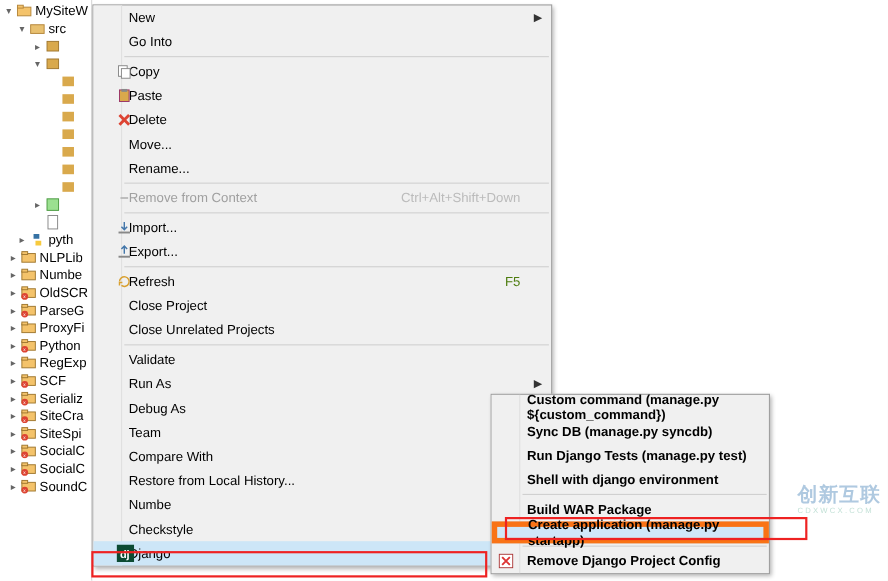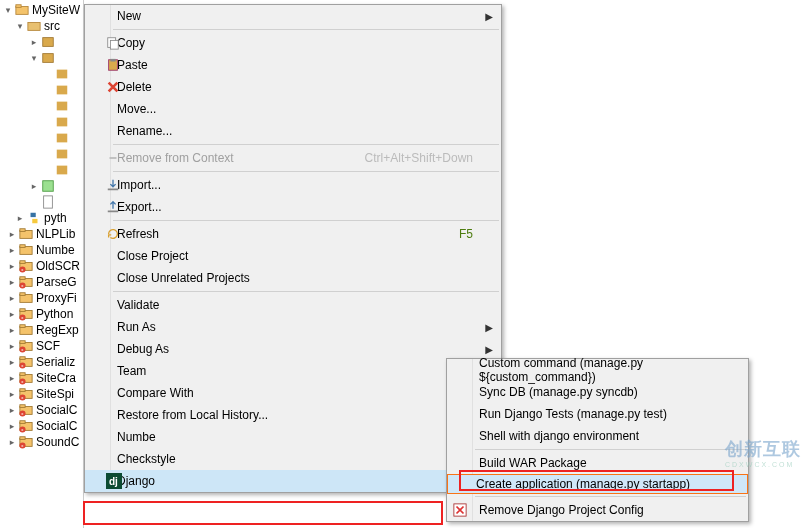--- a/index.html
+++ b/index.html
@@ -22,24 +22,24 @@
 .ctx-item.disabled { color: #a0a0a0; }
 .ctx-item.highlight { background: #cde6f7; }
 .ctx-item .shortcut { position: absolute; right: 28px; color: #4d7c0f; }
 .ctx-item.disabled .shortcut { color: #bbb; }
 .ctx-item .arrow-r { position: absolute; right: 8px; font-size: 10px; color: #333; }
 .ctx-sep { height: 1px; background: #d0d0d0; margin: 2px 2px 2px 28px; }
 .ctx-item .left-icon { position: absolute; left: 21px; width: 16px; height: 16px; display: flex; align-items: center; justify-content: flex-start; }
 .redbox { position: absolute; border: 2px solid #ee2222; pointer-events: none; }
 .redbox-django { left: 83px; top: 501px; width: 360px; height: 24px; }
 .redbox-create { left: 459px; top: 470px; width: 275px; height: 21px; }
-.submenu { position: absolute; left: 446px; top: 358px; width: 303px; background: #f0f0f0; border: 1px solid #a0a0a0; box-shadow: 2px 2px 4px rgba(0,0,0,0.3); }
+.submenu { position: absolute; left: 446px; top: 358px; width: 254px; background: #f0f0f0; border: 1px solid #a0a0a0; box-shadow: 2px 2px 4px rgba(0,0,0,0.3); font-weight: bold; }
 .sub-iconcol { position: absolute; left: 0; top: 0; bottom: 0; width: 26px; background: #f0f0f0; border-right: 1px solid #e0e0e0; }
 .sub-item { position: relative; display: flex; align-items: center; height: 22px; padding-left: 32px; font-size: 12px; }
-.sub-item.highlight { background: #d0e7f8; border: 1px solid #f97316; height: 20px; padding-left: 28px; }
+.sub-item.highlight { background: #d0e7f8; border: 5px solid #f97316; height: 20px; padding-left: 28px; }
 .sub-sep { height: 1px; background: #d0d0d0; margin: 2px 2px 2px 28px; }
 .sub-item .left-icon { position: absolute; left: 5px; width: 16px; height: 16px; display: flex; align-items: center; justify-content: center; }
 .editor { flex: 1; background: #fff; padding: 4px 8px; font-family: Consolas, monospace; font-size: 12.5px; line-height: 16px; white-space: pre; }
 .editor .line { height: 16px; }
 .editor .hl { background: #c8dcf0; display: inline; }
 .watermark { position: absolute; right: 6px; bottom: 60px; opacity: 0.6; font-size: 10px; color: #7aa5cc; }
 .watermark .big { font-size: 18px; font-weight: 700; letter-spacing: 1px; text-align: center; }
 .watermark .small { color: #9cb; letter-spacing: 2px; font-size: 7px; }
 </style>
 </head>
@@ -339,20 +339,23 @@
     <div class="line"><span class="hl">ck %}</span></div>
   </div>
 </div>
 
 <div class="ctx-menu">
   <div class="ctx-iconcol"></div>
   <div class="ctx-item">
       <span>New</span>
       <span class="arrow-r">▶</span>
     </div>
+  <div class="ctx-item">
+      <span>Go Into</span>
+    </div>
   <div class="ctx-sep"></div>
   <div class="ctx-item">
       <span class="left-icon">
         <svg width="14" height="14" viewBox="0 0 16 16">
           <rect x="2" y="2" width="9" height="11" fill="#fff" stroke="#888"></rect>
           <rect x="5" y="5" width="9" height="10" fill="#fff" stroke="#888"></rect>
         </svg>
       </span>
       <span>Copy</span>
     </div>

